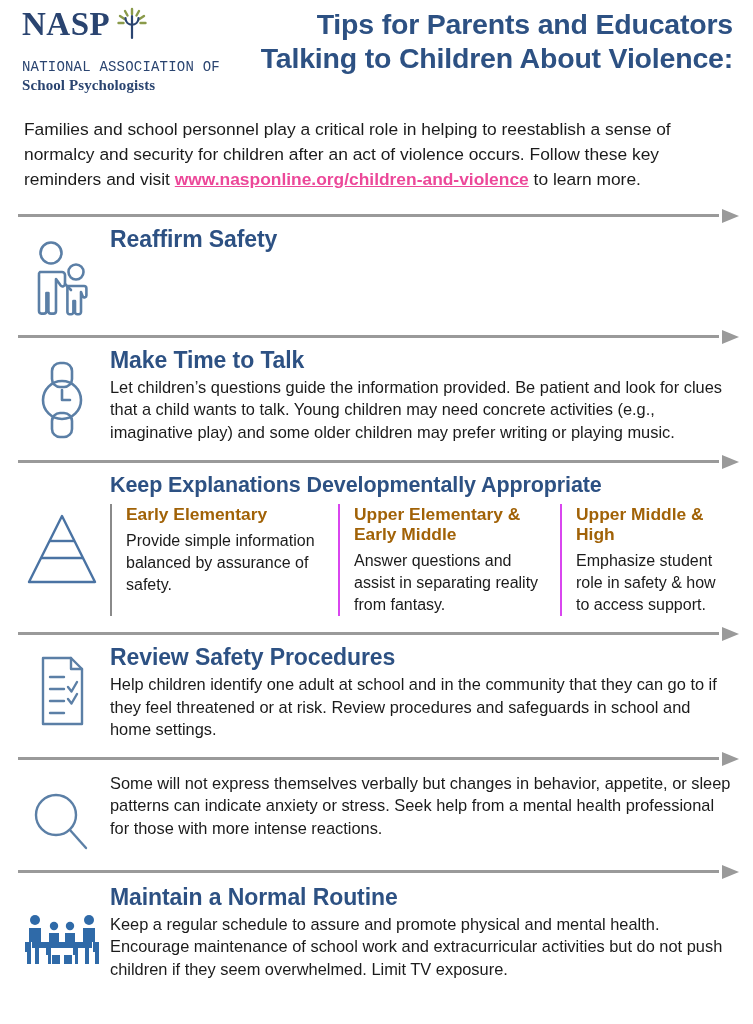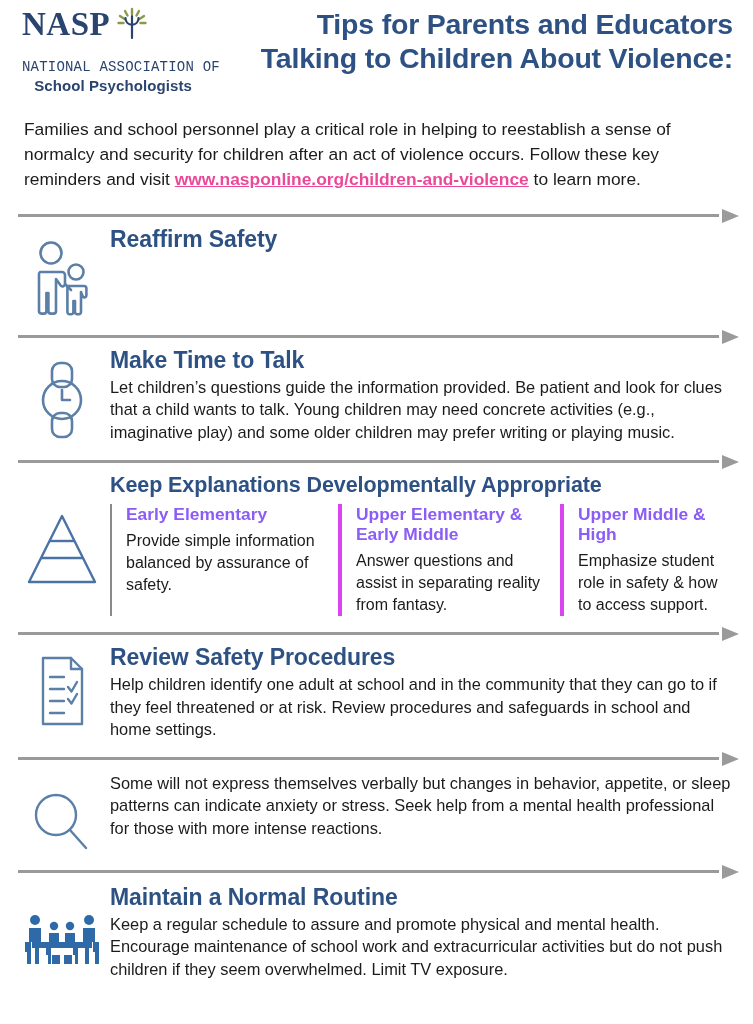--- a/index.html
+++ b/index.html
@@ -51,28 +51,27 @@
   .logo-mark { margin-left: 4px; display:block; }
   .logo-l1 {
     font-family: Liberation Mono, monospace;
     font-size: 14px;
     color: #2a4470;
     letter-spacing: 0.2px;
     margin-top: 17px;
     white-space: nowrap;
   }
   .logo-l2 {
-    font-family: Liberation Sans, sans-serif;
+    font-family: Liberation Serif, serif;
     font-size: 15px;
     font-weight: 700;
     color: #2a4470;
     letter-spacing: 0.1px;
     margin-top: 2px;
     white-space: nowrap;
-    text-align: right;
   }
   .title {
     flex: 1;
     text-align: right;
     padding-right: 6px;
     padding-top: 2px;
     font-size: 28.5px;
     font-weight: 700;
     line-height: 1.18;
     color: #2d5183;
@@ -168,31 +167,31 @@
   .dev-icon {
     flex: 0 0 96px;
     width: 96px;
     display: flex;
     justify-content: center;
     padding-top: 6px;
   }
   .dev-cols { flex: 1; display: flex; }
   .dev-col {
     padding: 0 14px 0 14px;
-    border-left: 4px solid #d946ef;
+    border-left: 2px solid #d946ef;
     box-sizing: border-box;
   }
   .dev-col:first-child { border-left: 2px solid #8a8a8a; }
   .dev-col.c1 { flex: 0 0 228px; }
   .dev-col.c2 { flex: 0 0 222px; }
   .dev-col.c3 { flex: 1; }
   .dev-col-title {
     font-size: 17.4px;
     font-weight: 700;
-    color: #8b5cf6;
+    color: #a16207;
     line-height: 1.16;
     margin: 0 0 6px 0;
   }
   .dev-col-text {
     font-size: 16px;
     line-height: 1.38;
     color: #1b1b1b;
     margin: 0;
   }
 

